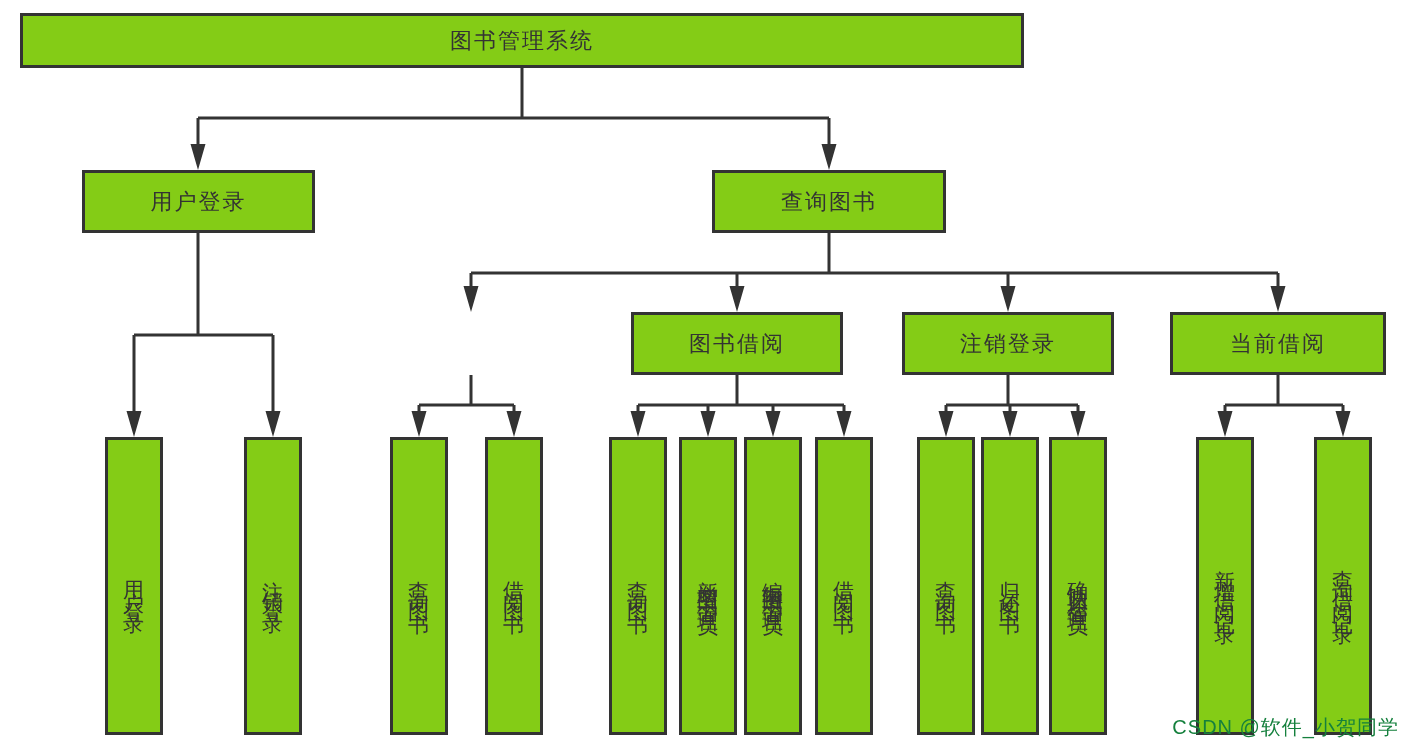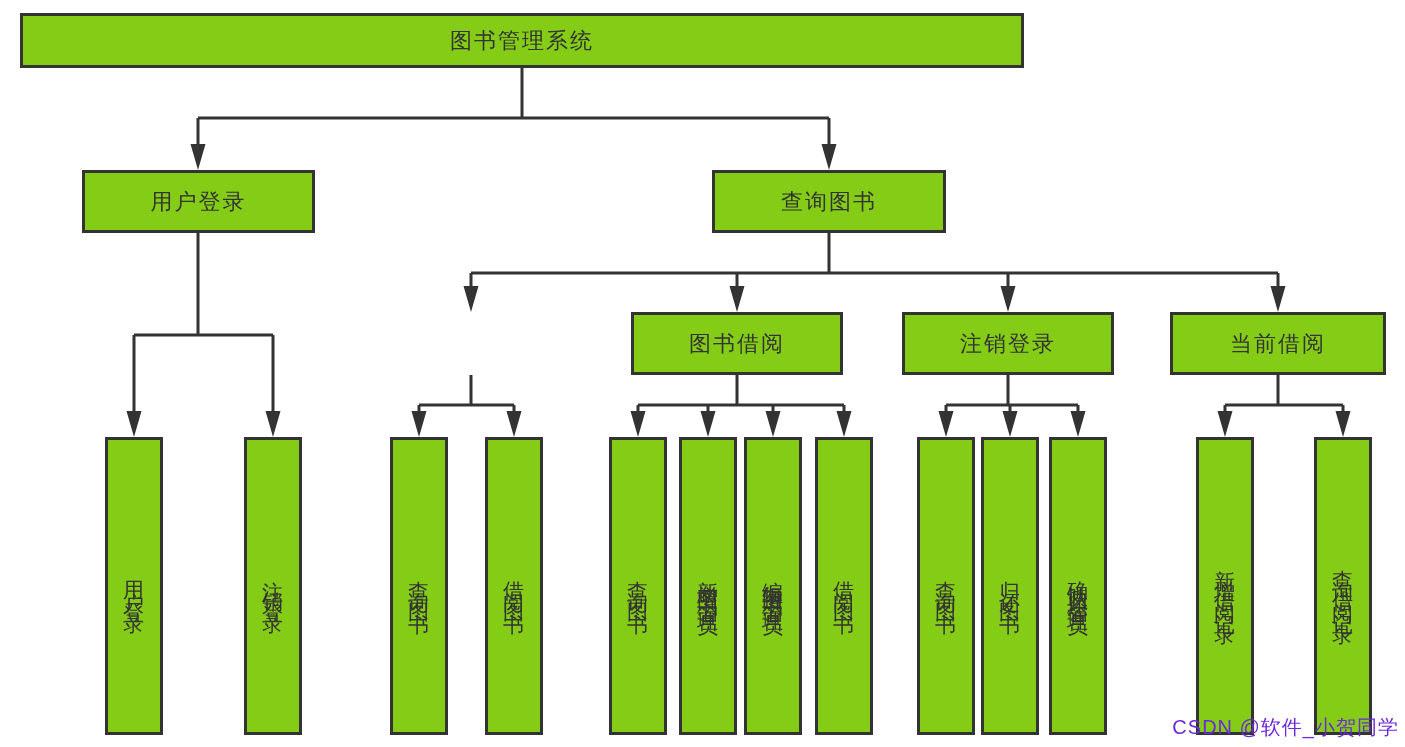--- a/index.html
+++ b/index.html
@@ -41,21 +41,21 @@
   }
   .box-v.tight span {
     letter-spacing: 5px;
   }
   .watermark {
     position: absolute;
     top: 714px;
     right: 6px;
     font-size: 20px;
     letter-spacing: 1px;
-    color: #6d28d9;
+    color: #15803d;
     z-index: 3;
     white-space: nowrap;
   }
 </style>
 </head>
 <body>
 
 <div class="canvas">
 
   <svg class="connectors" viewBox="0 0 1405 747" xmlns="http://www.w3.org/2000/svg">

